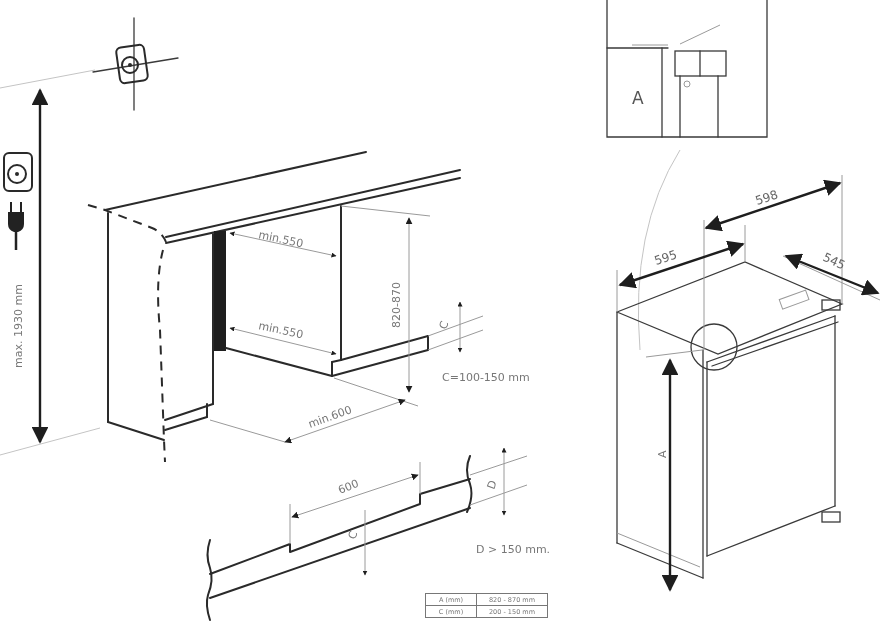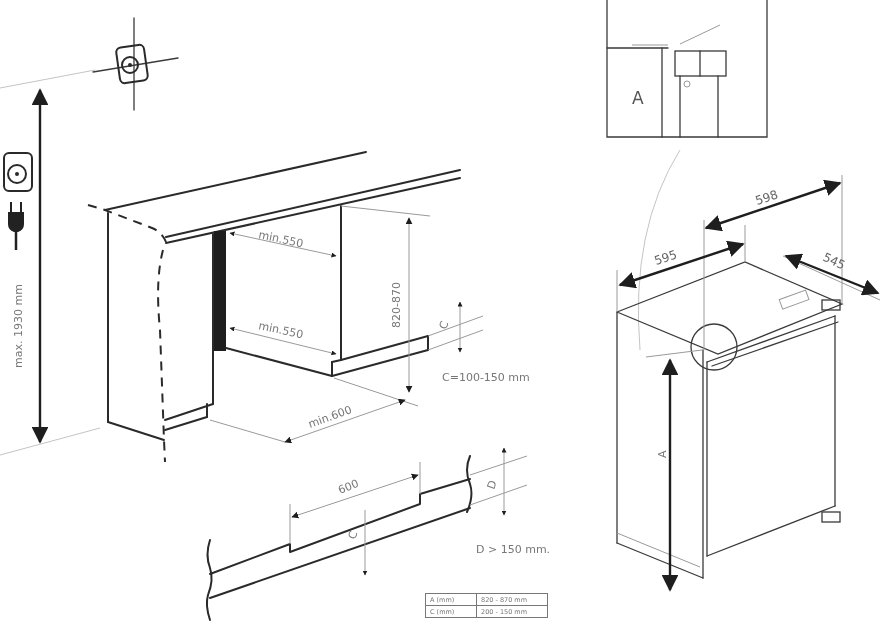--- a/index.html
+++ b/index.html
@@ -10,22 +10,22 @@
   .ln-grey { stroke: #9a9a9a; stroke-width: 1; fill: none; }
   .ln-lgrey { stroke: #c4c4c4; stroke-width: 1; fill: none; }
   .dash { stroke: #2a2a2a; stroke-width: 2; fill: none; stroke-dasharray: 9 7; }
   .dim { stroke: #1e1e1e; stroke-width: 2.4; fill: none; }
   .arrow { fill: #1e1e1e; }
   .lbl { fill: #777777; font-family: "DejaVu Sans", sans-serif; font-size: 11px; }
   .lbl-big { fill: #555555; font-family: "DejaVu Sans", sans-serif; font-size: 17px; }
   .lbl-dim { fill: #666666; font-family: "DejaVu Sans", sans-serif; font-size: 12px; }
   .tbl { position: absolute; left: 425px; top: 593px; border-collapse: collapse; font-family: "DejaVu Sans", sans-serif; font-size: 6.5px; color: #777; }
   .tbl td { border: 1px solid #777; padding: 1px 4px; height: 9px; white-space: nowrap; }
-  .tbl td.k { width: 42px; }
-  .tbl td.v { width: 62px; }
+  .tbl td.k { width: 42px; text-align: center; }
+  .tbl td.v { width: 62px; text-align: center; }
 </style>
 </head>
 <body>
 
 <svg width="891" height="625" viewBox="0 0 891 625">
   <defs>
     <marker id="ah" viewBox="0 0 10 10" refX="9" refY="5" markerWidth="7" markerHeight="7" orient="auto-start-reverse">
       <path d="M0,0 L10,5 L0,10 z" class="arrow"></path>
     </marker>
     <marker id="ahs" viewBox="0 0 10 10" refX="9" refY="5" markerWidth="5" markerHeight="5" orient="auto-start-reverse">

